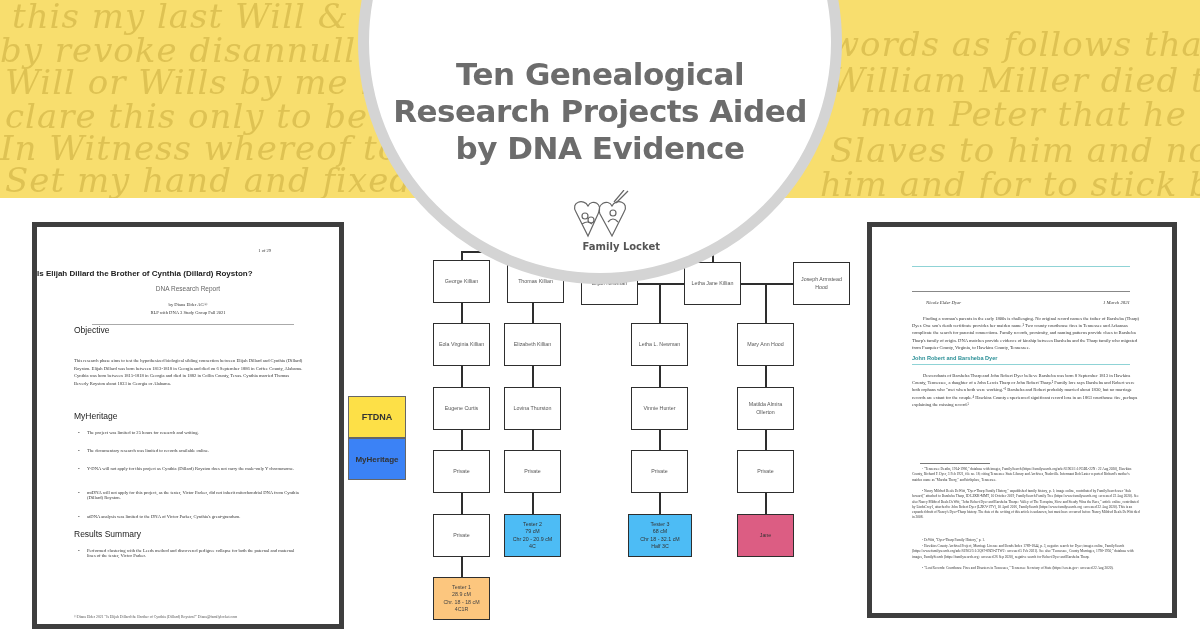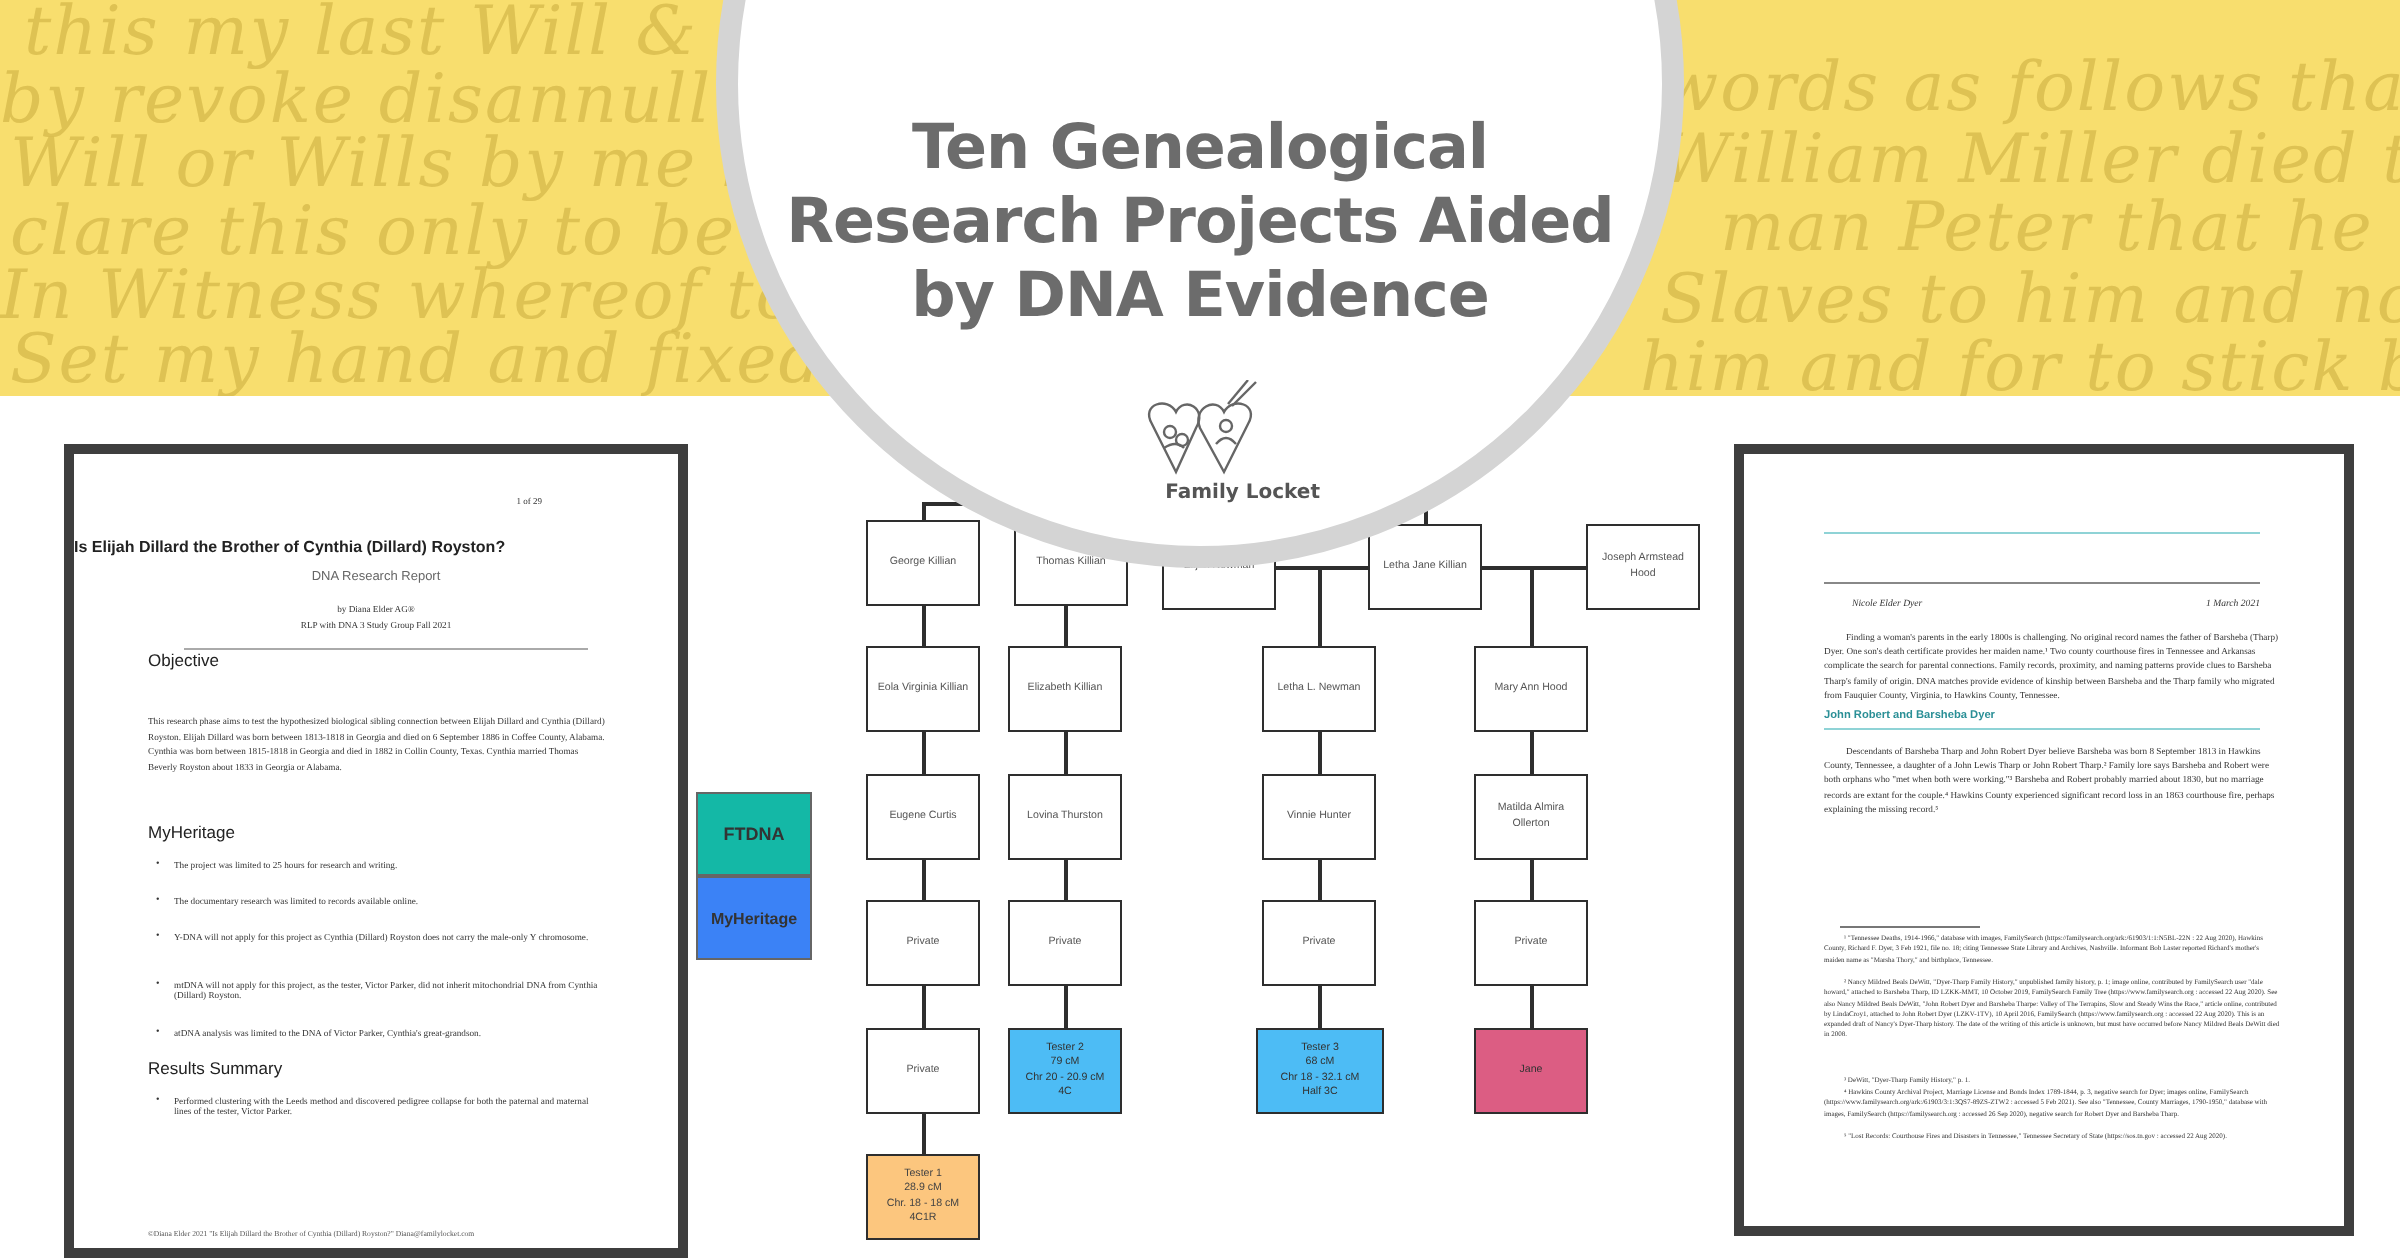--- a/index.html
+++ b/index.html
@@ -40,21 +40,21 @@
 
   
   .tbox { position: absolute; width: 57px; height: 43px; border: 1.5px solid #2e2e2e; background: #fff; display: flex; align-items: center; justify-content: center; text-align: center; font-size: 5.3px; line-height: 7.5px; color: #555; padding: 2px; }
   .tbox.blue { background: #4dbcf5; color: #333; }
   .tbox.orange { background: #fcc67e; color: #444; }
   .tbox.pink { background: #dc5d83; color: #333; }
   .vline { position: absolute; width: 1.5px; background: #2e2e2e; }
   .hline { position: absolute; height: 1.5px; background: #2e2e2e; }
 
   .legend { position: absolute; left: 348px; width: 58px; height: 42px; border: 1px solid #666; display: flex; align-items: center; justify-content: center; font-family: "Liberation Sans", sans-serif; font-weight: bold; color: #333; }
-  #legend-ftdna { top: 396px; background: #14b8a6; font-size: 9px; }
+  #legend-ftdna { top: 396px; background: #fde047; font-size: 9px; }
   #legend-myheritage { top: 438px; background: #3b82f6; font-size: 8px; }
 
   
   .circle { position: absolute; left: 358px; top: -200px; width: 484px; height: 484px; border-radius: 50%; background: #ffffff; border: 11px solid #d4d4d4; }
   .headline { position: absolute; left: 380px; top: 56px; width: 440px; text-align: center; font-family: "DejaVu Sans", sans-serif; font-weight: bold; font-size: 31px; line-height: 37px; color: #6c6c6c; letter-spacing: -0.5px; }
   .logo { position: absolute; left: 558px; top: 190px; width: 84px; height: 60px; }
   .logo-text { position: absolute; left: 540px; top: 241px; width: 120px; text-align: right; font-family: "DejaVu Sans", sans-serif; font-weight: bold; font-size: 10px; color: #555; }
 </style>
 </head>
 <body>

